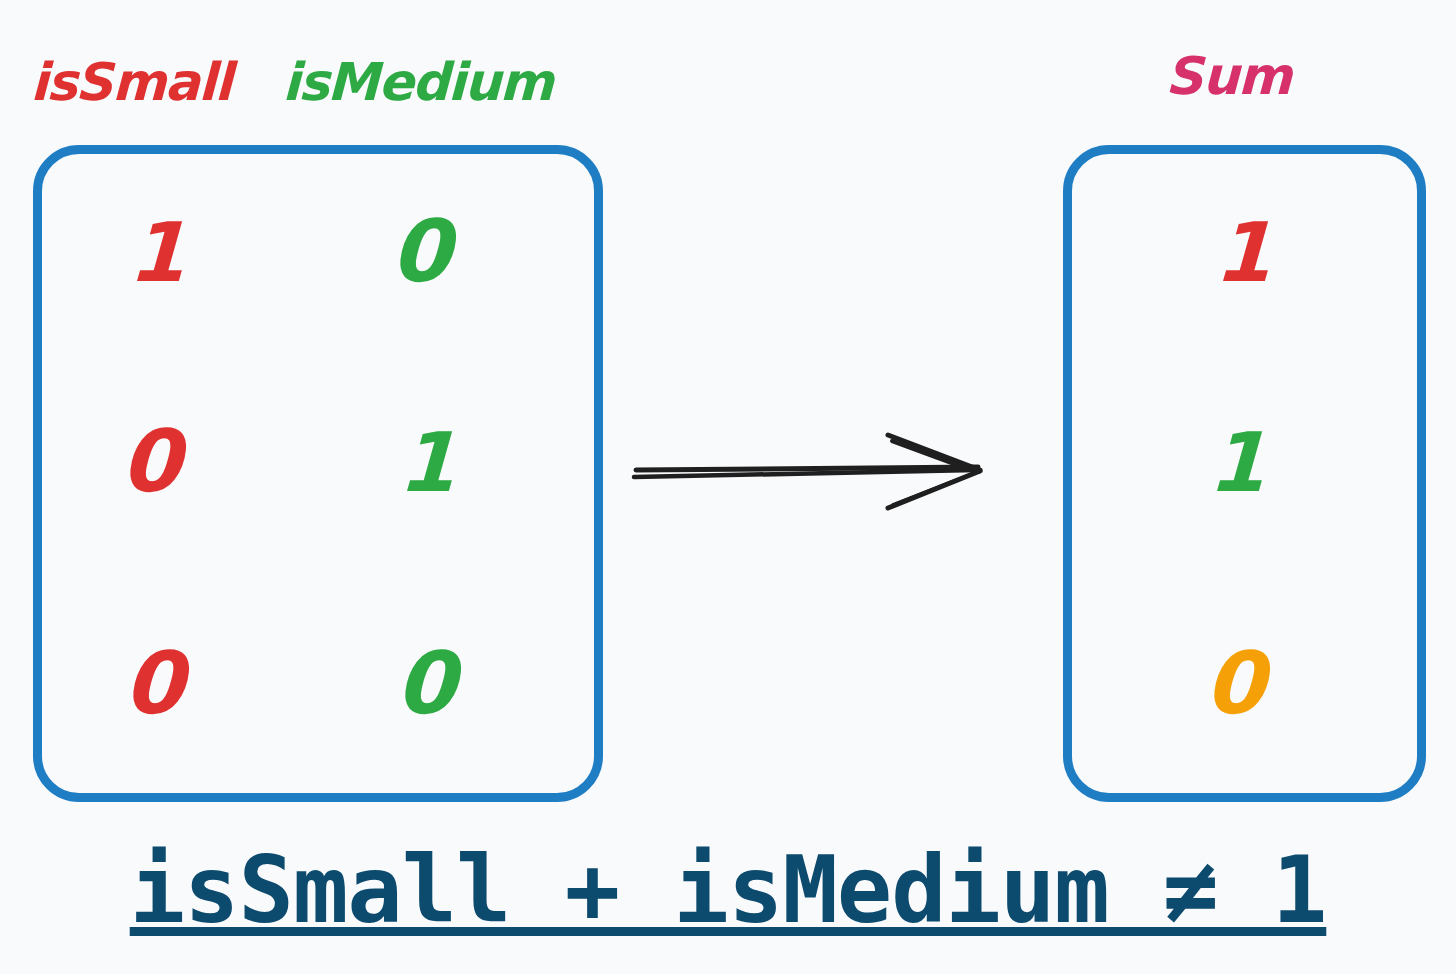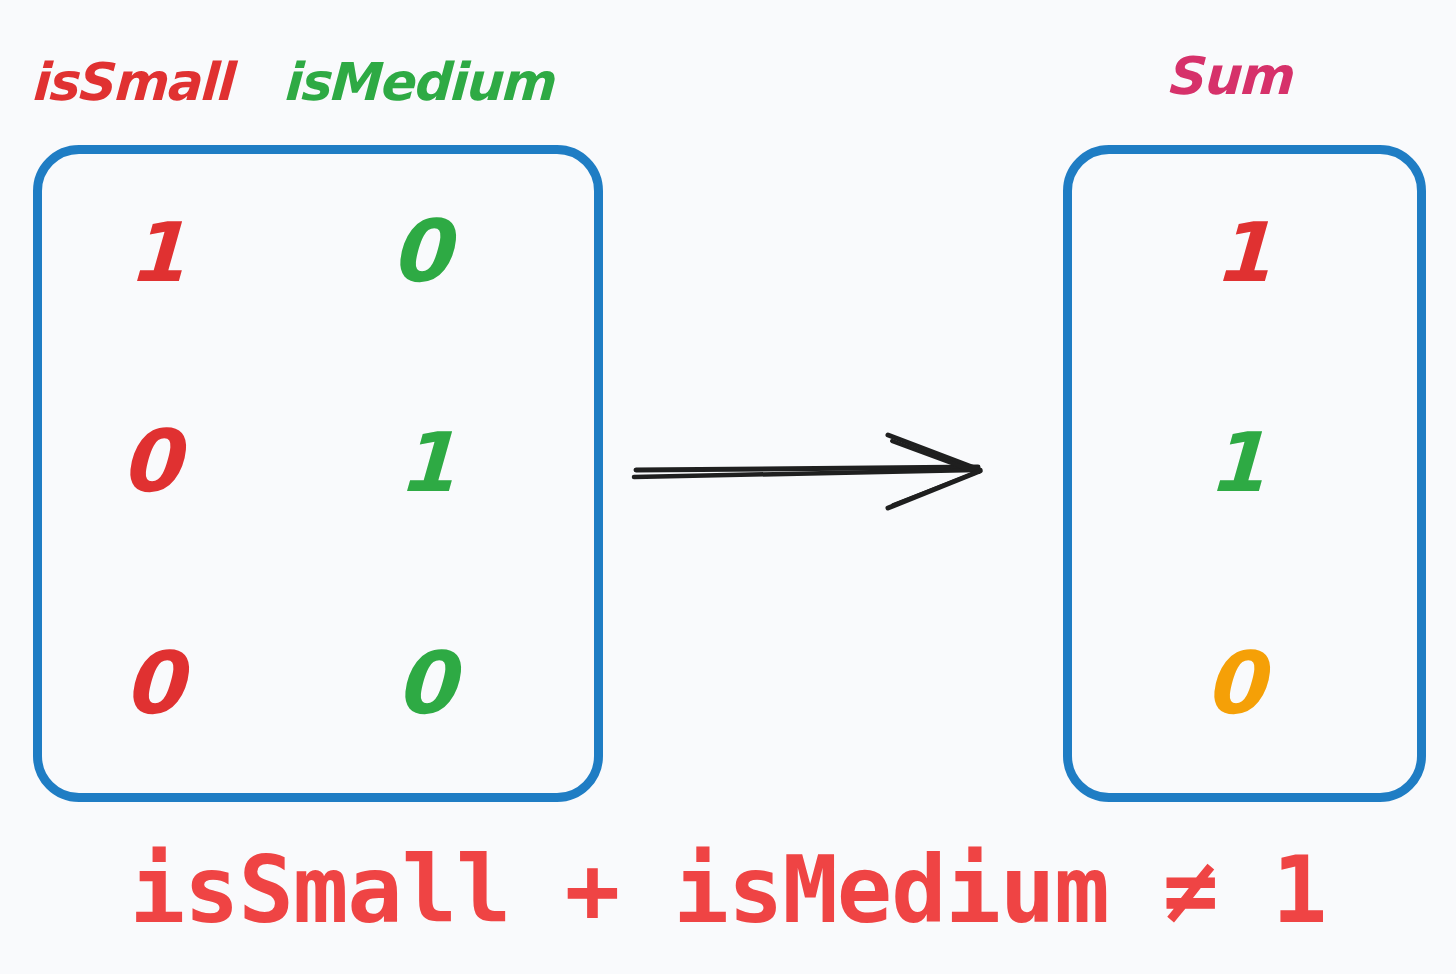--- a/index.html
+++ b/index.html
@@ -135,15 +135,15 @@
     <path d="M258,93 L350,56" stroke="#1f1f1f" stroke-width="5" stroke-linecap="round" fill="none"></path>
     <path d="M263,90 L345,58" stroke="#1f1f1f" stroke-width="4" stroke-linecap="round" fill="none"></path>
   </svg>
 
   <div class="box" id="box-sum" style="border-color: rgb(31, 125, 196);"></div>
 
   <div class="digit" id="sum-r0" style="color: rgb(224, 49, 49);">1</div>
   <div class="digit" id="sum-r1" style="color: rgb(46, 170, 68);">1</div>
   <div class="digit zero" id="sum-r2" style="color: rgb(245, 160, 7);">0</div>
 
-  <div id="equation" style="color: #ef4444;">isSmall + isMedium ≠ 1</div>
+  <div id="equation" style="color: #0c4a6e; text-decoration: underline;">isSmall + isMedium ≠ 1</div>
 
 </div>
 
 </body></html>

